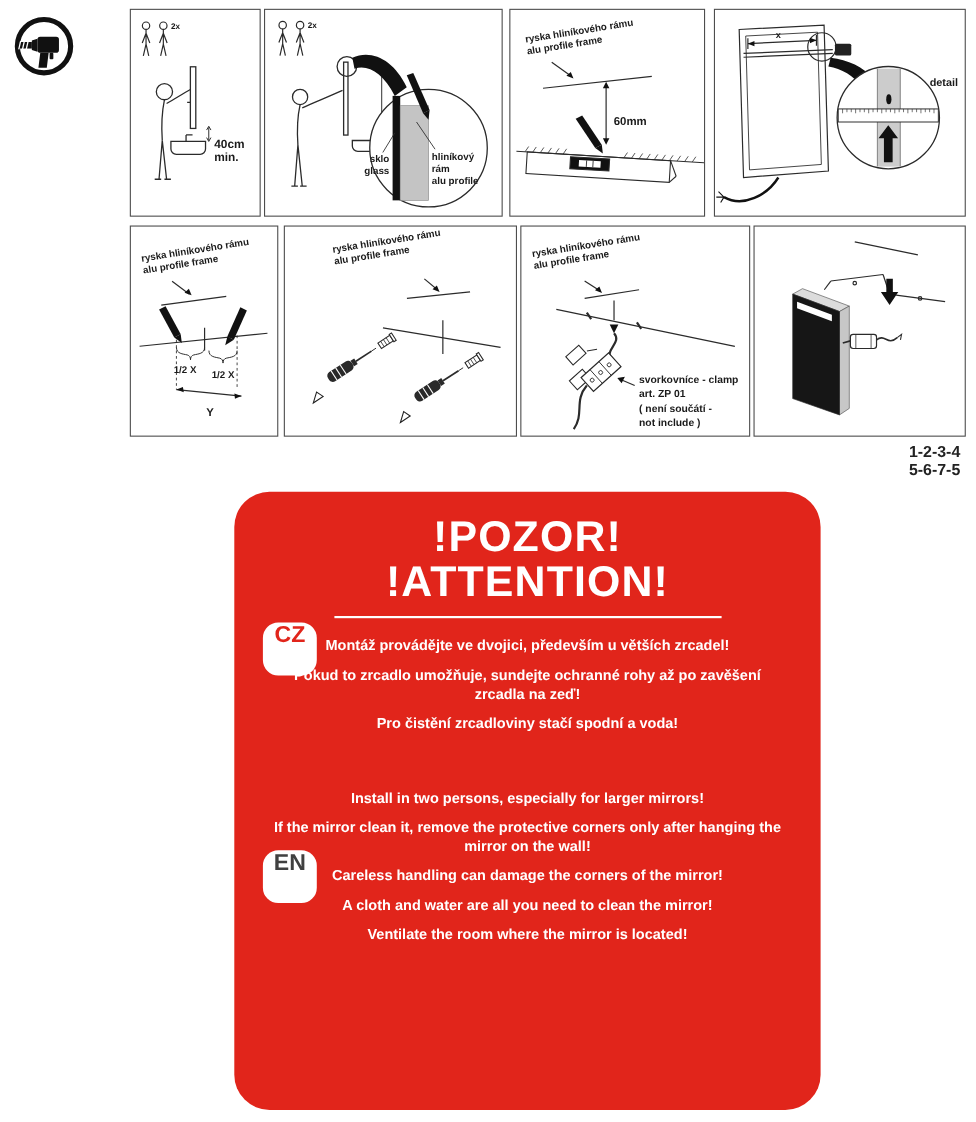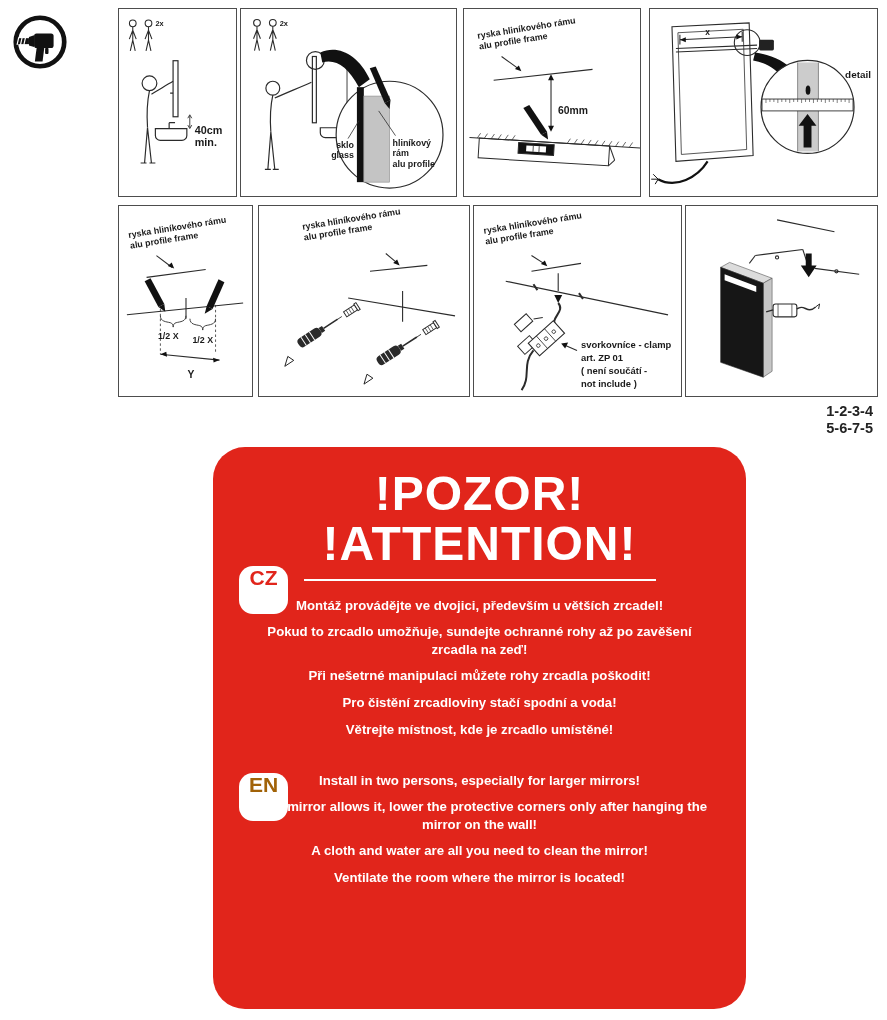--- a/index.html
+++ b/index.html
@@ -6,26 +6,26 @@
   .page{position:relative;width:887px;height:1020px;background:#fff;overflow:hidden;
         font-family:"Liberation Sans",sans-serif;border-radius:24px;}
   .panel{position:absolute;border:1.5px solid #4d4d4d;background:#fff;box-sizing:border-box;}
   .panel svg{width:100%;height:100%;display:block;}
   svg text{font-family:"Liberation Sans",sans-serif;fill:#1a1a1a;}
   .drill-badge{position:absolute;left:6px;top:8px;width:68px;height:68px;}
   .page-numbers{position:absolute;right:14px;top:403px;text-align:left;
         font-size:14.5px;font-weight:bold;color:#222;line-height:1.18;}
   .warning-box{position:absolute;left:213px;top:447px;width:533px;height:562px;
         border-radius:32px;color:#fff;text-align:center;box-sizing:border-box;}
-  .wb-title{font-weight:bold;font-size:48px;line-height:1.04;letter-spacing:1px;
+  .wb-title{font-weight:bold;font-size:39px;line-height:1.04;letter-spacing:1px;
         margin:0;padding-top:22px;}
   .wb-divider{width:352px;height:2px;background:#fff;margin:10px auto 0;}
   .wb-section{position:relative;}
   .wb-section.cz{margin-top:16px;}
-  .wb-section.en{margin-top:34px;}
+  .wb-section.en{margin-top:51px;}
   .wb-p{font-size:13.2px;font-weight:bold;line-height:1.3;margin:0 36px 9.5px;}
   .wb-badge{position:absolute;left:26px;width:49px;height:48px;background:#fff;
         border-radius:14px;display:flex;align-items:flex-start;justify-content:center;
         font-size:21px;font-weight:bold;}
   .wb-badge.cz{top:119px;}
   .wb-badge.en{top:326px;}
 </style>
 </head>
 <body>
 
@@ -365,33 +365,32 @@
   <div class="warning-box" id="warning-box" style="background: rgb(225, 37, 27);">
     <div class="wb-title">
       <div>!POZOR!</div>
       <div>!ATTENTION!</div>
     </div>
     <div class="wb-divider"></div>
 
     <div class="wb-badge cz" id="cz-badge" style="color: rgb(225, 37, 27);">
       <span>CZ</span>
     </div>
-    <div class="wb-badge en" id="en-badge" style="color: #a16207;">
+    <div class="wb-badge en" id="en-badge" style="color: #404040;">
       <span>EN</span>
     </div>
 
     <div class="wb-section cz">
       <p class="wb-p">Montáž provádějte ve dvojici, především u větších zrcadel!</p>
       <p class="wb-p">Pokud to zrcadlo umožňuje, sundejte ochranné rohy až po zavěšení zrcadla na zeď!</p>
-      <p class="wb-p">Při nešetrné manipulaci můžete rohy zrcadla poškodit!</p>
       <p class="wb-p">Pro čistění zrcadloviny stačí spodní a voda!</p>
-      <p class="wb-p">Větrejte místnost, kde je zrcadlo umístěné!</p>
     </div>
 
     <div class="wb-section en">
       <p class="wb-p">Install in two persons, especially for larger mirrors!</p>
-      <p class="wb-p">If the mirror allows it, lower the protective corners only after hanging the mirror on the wall!</p>
+      <p class="wb-p">If the mirror clean it, remove the protective corners only after hanging the mirror on the wall!</p>
+      <p class="wb-p">Careless handling can damage the corners of the mirror!</p>
       <p class="wb-p">A cloth and water are all you need to clean the mirror!</p>
       <p class="wb-p">Ventilate the room where the mirror is located!</p>
     </div>
   </div>
 
 </div>
 
 </body></html>

